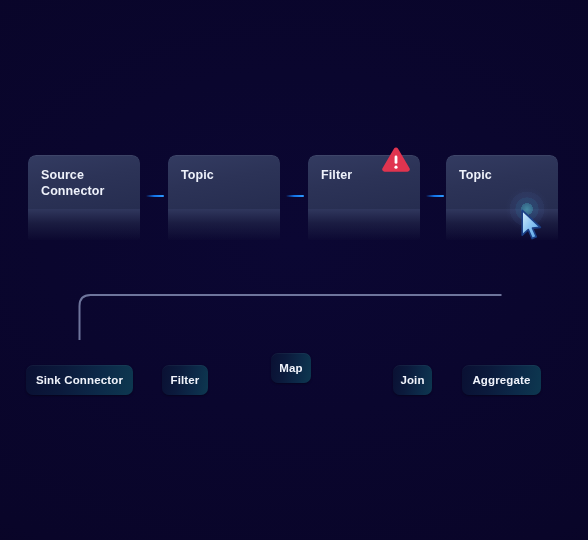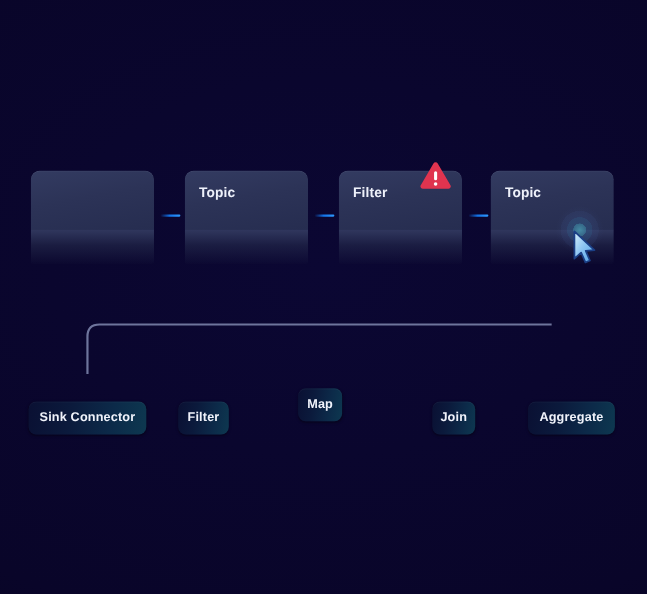--- a/index.html
+++ b/index.html
@@ -127,20 +127,21 @@
   }
 </style>
 </head>
 <body>
 
 <div id="canvas">
 
   <div class="card" style="left: 28px; top: 155px;">
     <div class="card-top"></div>
     <div class="card-bottom"></div>
+    <div class="card-label">Source Connector</div>
   </div>
 
   <div class="card" style="left: 168px; top: 155px;">
     <div class="card-top"></div>
     <div class="card-bottom"></div>
     <div class="card-label">Topic</div>
   </div>
 
   <div class="card" style="left: 308px; top: 155px;">
     <div class="card-top"></div>
@@ -214,17 +215,17 @@
   </div>
   <div class="pill" style="left: 162px; top: 365px; width: 46px;">
     <span class="pill-label">Filter</span>
   </div>
   <div class="pill" style="left: 271px; top: 353px; width: 40px;">
     <span class="pill-label">Map</span>
   </div>
   <div class="pill" style="left: 393px; top: 365px; width: 39px;">
     <span class="pill-label">Join</span>
   </div>
-  <div class="pill" style="left: 480px; top: 365px; width: 79px;">
+  <div class="pill" style="left: 462px; top: 365px; width: 79px;">
     <span class="pill-label">Aggregate</span>
   </div>
 
 </div>
 
 </body></html>

